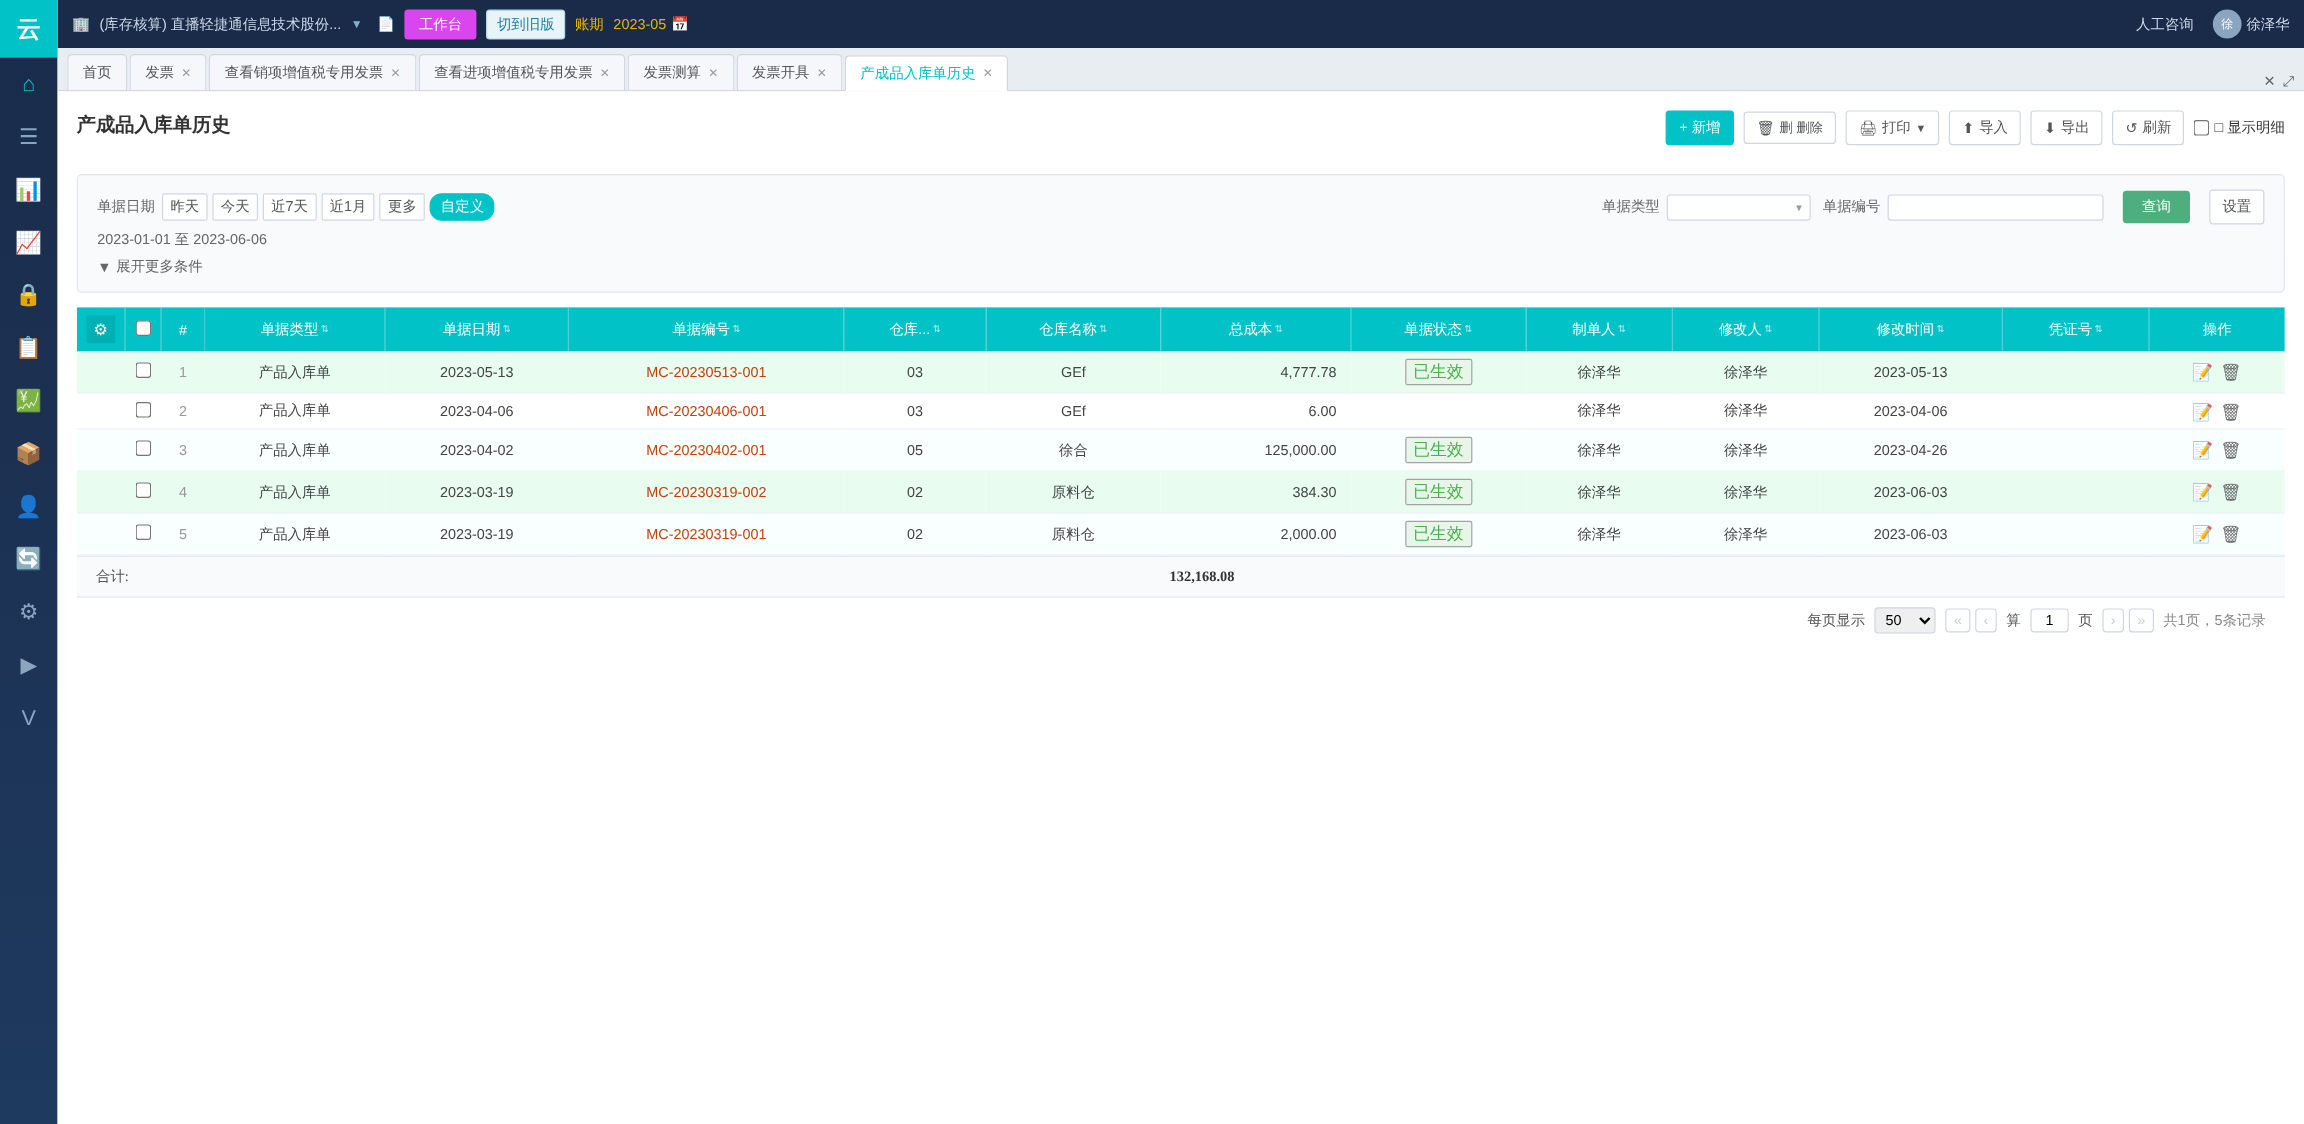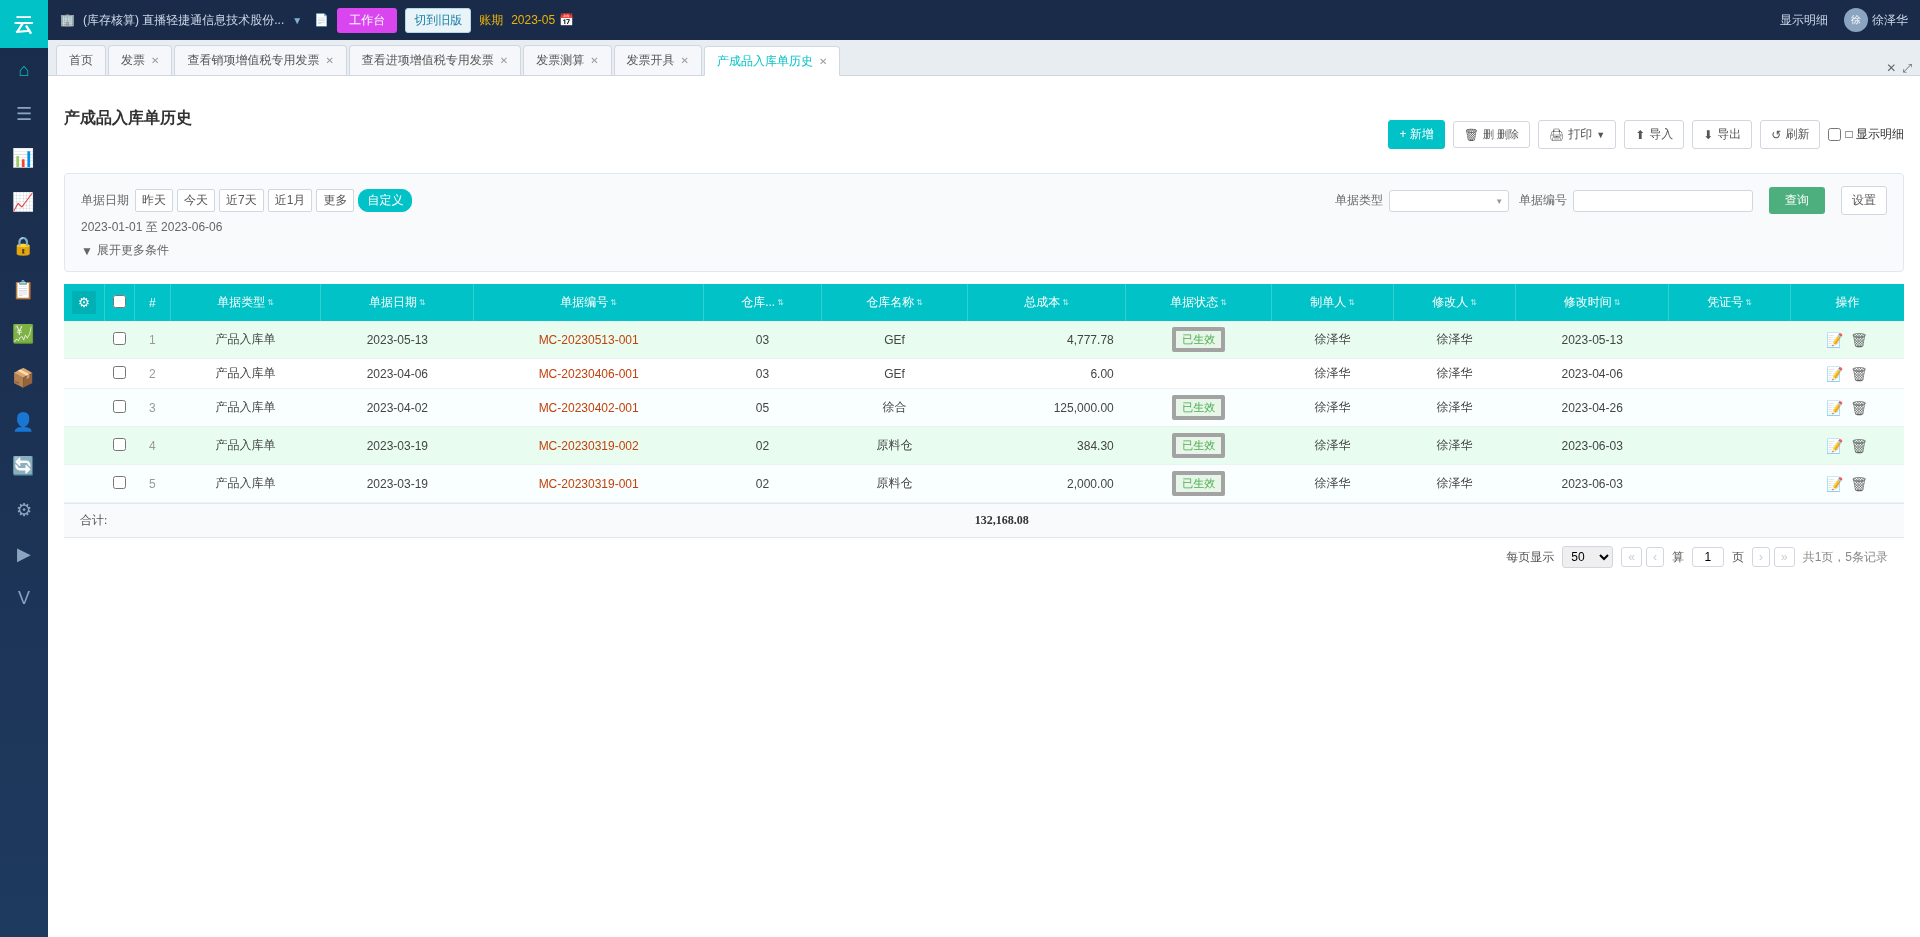--- a/index.html
+++ b/index.html
@@ -32,21 +32,21 @@
     .tab-close { font-size: 10px; color: #999; margin-left: 2px; }
     .tabbar-right { margin-left: auto; display: flex; align-items: center; gap: 6px; color: #666; }
 
     
     .content { flex: 1; background: white; padding: 16px; overflow: auto; }
 
     
     .page-title { font-size: 16px; font-weight: bold; color: #333; margin-bottom: 16px; }
 
     
-    .toolbar { display: flex; align-items: center; justify-content: flex-end; gap: 8px; margin-bottom: 12px; margin-top: 28px; }
+    .toolbar { display: flex; align-items: center; justify-content: flex-end; gap: 8px; margin-bottom: 12px; }
     .toolbar-btn { display: flex; align-items: center; gap: 4px; padding: 5px 10px; border: 1px solid #d0d7e0; border-radius: 3px; background: white; color: #555; font-size: 12px; cursor: pointer; }
     .toolbar-btn.primary { background: #00c2c7; color: white; border-color: #00c2c7; }
 
     
     .filter-area { background: #f8fafb; border: 1px solid #e0e7ef; border-radius: 4px; padding: 12px 16px; margin-bottom: 12px; }
     .filter-row { display: flex; align-items: center; gap: 16px; flex-wrap: wrap; }
     .filter-item { display: flex; align-items: center; gap: 6px; }
     .filter-label { color: #666; font-size: 12px; white-space: nowrap; }
     .filter-date-btns { display: flex; gap: 4px; }
     .date-btn { padding: 2px 6px; border: 1px solid #d0d7e0; border-radius: 2px; background: white; color: #555; font-size: 12px; cursor: pointer; }
@@ -65,21 +65,21 @@
     thead tr { background: #00c2c7; color: white; }
     thead th { padding: 7px 8px; text-align: center; font-weight: normal; white-space: nowrap; border-right: 1px solid rgba(255,255,255,0.2); }
     thead th:last-child { border-right: none; }
     tbody tr { border-bottom: 1px solid #eef0f3; }
     tbody tr:nth-child(odd) { background: #f9fffe; }
     tbody tr:nth-child(even) { background: white; }
     tbody tr.highlight { background: #e8fdf0; }
     tbody tr.highlight:nth-child(odd) { background: #e8fdf0; }
     tbody td { padding: 6px 8px; text-align: center; white-space: nowrap; color: #444; }
     tbody td.link { color: #c2410c; cursor: pointer; }
-    .status-badge { display: inline-block; padding: 1px 6px; border-radius: 2px; font-size: 11px; background: #e8f5e9; color: #4caf50; border: 4px solid #a3a3a3; font-family: Liberation Serif, serif; }
+    .status-badge { display: inline-block; padding: 1px 6px; border-radius: 2px; font-size: 14px; background: #e8f5e9; color: #4caf50; border: 1px solid #a3a3a3; font-family: Liberation Serif, serif; }
     .row-num { color: #999; }
     .sort-icon { font-size: 8px; opacity: 0.7; }
     .th-content { display: flex; align-items: center; justify-content: center; gap: 2px; cursor: pointer; }
     .col-settings { background: #00b0b5; border: none; color: white; cursor: pointer; padding: 4px 6px; }
 
     
     .action-icons { display: flex; gap: 6px; justify-content: center; }
     .action-icon { cursor: pointer; color: #666; font-size: 14px; }
 
     
@@ -131,21 +131,21 @@
     <span style="color:#7fb3d3;font-size:10px;cursor:pointer;">▼</span>
     <span style="color:#7fb3d3;margin-left:4px;">📄</span>
     <button class="topbar-workbench">工作台</button>
     <button class="topbar-period-btn">切到旧版</button>
     <span class="topbar-period">
       <span>账期</span>
       <span style="margin-left:4px;">2023-05</span>
       <span style="cursor:pointer;">📅</span>
     </span>
     <div class="topbar-right">
-      <span style="cursor:pointer;">显示明细</span>
+      <span style="cursor:pointer;">人工咨询</span>
       <div class="topbar-user">
         <div class="user-avatar">
             <span>徐</span>
           </div>
         <span>徐泽华</span>
       </div>
     </div>
   </div>
 
   <div class="tabbar">

